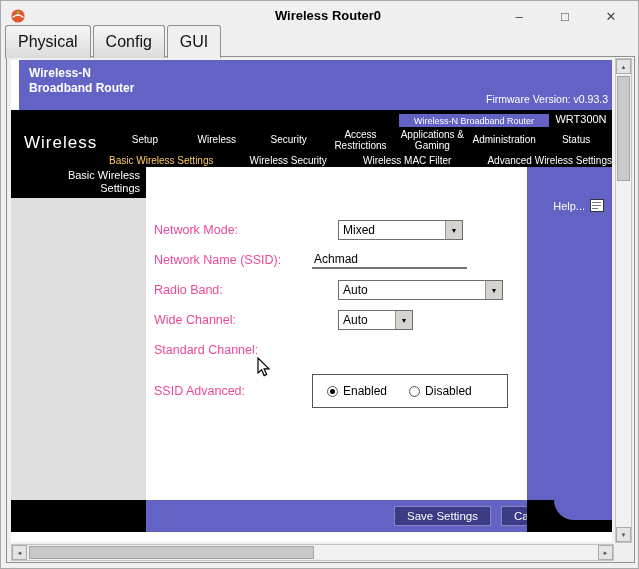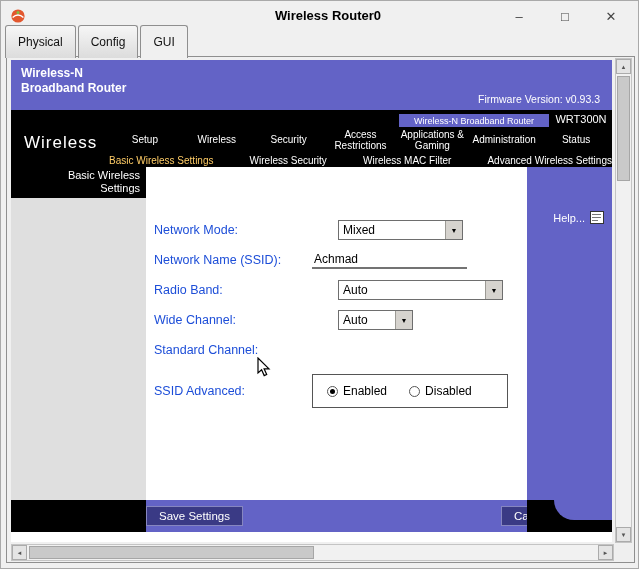--- a/index.html
+++ b/index.html
@@ -10,69 +10,69 @@
 
   
   .titlebar { position:absolute; left:0; top:0; right:0; height:30px; background:#F0F0F0; }
   .app-icon { position:absolute; left:9px; top:7px; }
   .title { position:absolute; left:0; right:0; top:0; height:30px; line-height:30px; text-align:center; font-size:13px; font-weight:bold; color:#000;padding-left:17px; }
   .win-controls { position:absolute; right:4px; top:0; height:30px; display:flex; }
   .win-btn { width:46px; height:30px; display:flex; align-items:center; justify-content:center; font-size:13px; color:#444; cursor:default; }
 
   
   .tabbar { position:absolute; left:4px; top:31px; height:26px; display:flex; gap:2px; align-items:flex-end; z-index:5; }
-  .tab { border:1px solid #8F8F8F; border-bottom:none; border-radius:3px 3px 0 0; background:linear-gradient(#F6F6F6,#DCDCDC); padding:16px 12px; font-size:12px; display:flex; align-items:center; height:24px; color:#111; }
+  .tab { border:1px solid #8F8F8F; border-bottom:none; border-radius:3px 3px 0 0; background:linear-gradient(#F6F6F6,#DCDCDC); padding:16px 12px; font-size:16px; display:flex; align-items:center; height:24px; color:#111; }
   .tab.active { background:#F0F0F0; height:26px; position:relative; z-index:6; }
 
   
   .frame { position:absolute; left:5px; top:55px; width:629px; height:507px; border:1px solid #8F8F8F; background:#F0F0F0; }
   .viewport { position:absolute; left:4px; top:3px; width:601px; height:482px; background:#fff; overflow:hidden; }
 
   
-  .rp-header { position:absolute; left:0; top:0; width:601px; height:50px; background:#6363C6; color:#fff; }
+  .rp-header { position:absolute; left:8px; top:0; width:601px; height:50px; background:#6363C6; color:#fff; }
   .rp-title { position:absolute; left:10px; top:6px; font-size:12px; font-weight:bold; line-height:15px; }
   .rp-firmware { position:absolute; right:12px; bottom:5px; font-size:10.5px; }
 
   
   .rp-nav { position:absolute; left:0; top:50px; width:601px; height:57px; background:#000; color:#fff; overflow:hidden; }
   .model-strip { position:absolute; left:388px; top:4px; width:150px; height:13px; background:#6363C6; font-size:9px; display:flex; align-items:center; justify-content:center; white-space:nowrap; }
   .model-name { position:absolute; left:540px; top:3px; width:60px; font-size:11px; text-align:center; }
   .brand { position:absolute; left:13px; top:23px; font-size:17px; letter-spacing:1px; }
   .nav-items { position:absolute; left:98px; top:16px; width:503px; height:27px; display:flex; }
   .nav-item { flex:1; display:flex; align-items:center; justify-content:center; text-align:center; font-size:10px; line-height:11px; padding:0 2px; cursor:default; }
   .subnav { position:absolute; left:98px; top:45px; width:503px; height:12px; display:flex; justify-content:space-between; font-size:10px; }
   .subnav-item { white-space:nowrap; cursor:default; }
   .subnav-item.active { color:#FFCC66; }
 
   
   .rp-body { position:absolute; left:0; top:107px; width:601px; height:333px; }
   .sidebar { position:absolute; left:0; top:0; width:135px; height:333px; background:#DFDFDF; }
   .sidebar-head { height:31px; background:#000; color:#fff; font-size:11px; line-height:13px; text-align:right; padding:2px 6px 0 34px; }
   .main { position:absolute; left:135px; top:0; width:381px; height:333px; background:#fff; }
   .helpcol { position:absolute; left:516px; top:0; width:85px; height:333px; background:#6363C6; }
-  .help-row { margin-top:44px; display:flex; justify-content:flex-end; align-items:center; gap:5px; padding-right:8px; color:#fff; font-size:11px; cursor:default; }
+  .help-row { margin-top:32px; display:flex; justify-content:flex-end; align-items:center; gap:5px; padding-right:8px; color:#fff; font-size:11px; cursor:default; }
 
   
   .form { position:absolute; left:8px; top:48px; width:368px; }
   .frow { display:flex; align-items:center; height:30px; }
-  .flabel { width:158px; font-size:12.5px; color:#1d4ed8; }
+  .flabel { width:158px; font-size:12.5px; color:#ec4899; }
   .select { display:flex; align-items:center; border:1px solid #6E6E6E; background:#fff; height:20px; cursor:default;margin-left:26px; }
   .select-value { flex:1; font-size:12px; padding:0 4px; white-space:nowrap; overflow:hidden; }
   .select-arrow { width:17px; height:18px; background:#D6D3CE; border-left:1px solid #9C9A94; display:flex; align-items:center; justify-content:center; font-size:7px; color:#000; flex:none; }
   .w-mode { width:125px; } .w-band { width:165px; } .w-wide { width:75px; } .w-std { width:130px; }
   .text-input { width:155px; border:none; border-bottom:2px solid #737373; font-size:12px; font-family:inherit; height:18px; outline:none; background:transparent; padding:0 2px; }
   .frow-group { margin-top:8px; height:36px; }
   .group-box { border:1px solid #555; height:34px; display:flex; align-items:center; gap:22px; padding:0 14px; width:196px; }
   .radio-opt { display:flex; align-items:center; gap:5px; font-size:12px; cursor:default; white-space:nowrap; }
   .radio { width:11px; height:11px; border:1px solid #555; border-radius:50%; background:#fff; position:relative; flex:none; }
   .radio.checked::after { content:""; position:absolute; inset:2px; background:#000; border-radius:50%; }
 
   
   .rp-footer { position:absolute; left:0; top:440px; width:601px; height:32px; background:#000; }
-  .footer-purple { position:absolute; left:135px; top:0; width:466px; height:32px; background:#6363C6; display:flex; align-items:center; justify-content:space-between; gap:10px; }
+  .footer-purple { position:absolute; left:135px; top:0; width:466px; height:32px; background:#6363C6; display:flex; align-items:center; justify-content:flex-end; gap:10px; }
   .btn { background:#3A3A85; color:#fff; border:1px solid #8686C0; font-size:11.5px; height:20px; padding:0 12px; font-family:inherit; cursor:default; }
   .footer-corner { position:absolute; left:516px; top:0; width:85px; height:32px; background:#000; }
   .corner-curve { position:absolute; right:0; top:0; width:58px; height:20px; background:#6363C6; border-bottom-left-radius:22px; }
 
   
   .vscroll { position:absolute; left:608px; top:1px; width:17px; height:485px; background:#F1F1F1; border:1px solid #C4C4C4; }
   .hscroll { position:absolute; left:4px; top:487px; width:603px; height:17px; background:#F1F1F1; border:1px solid #C4C4C4; }
   .scroll-btn { position:absolute; width:15px; height:15px; background:#E4E4E4; border:1px solid #ABABAB; display:flex; align-items:center; justify-content:center; font-size:6px; color:#555; cursor:default; }
   .vscroll .up { left:0; top:0; }
   .vscroll .down { left:0; bottom:0; }

